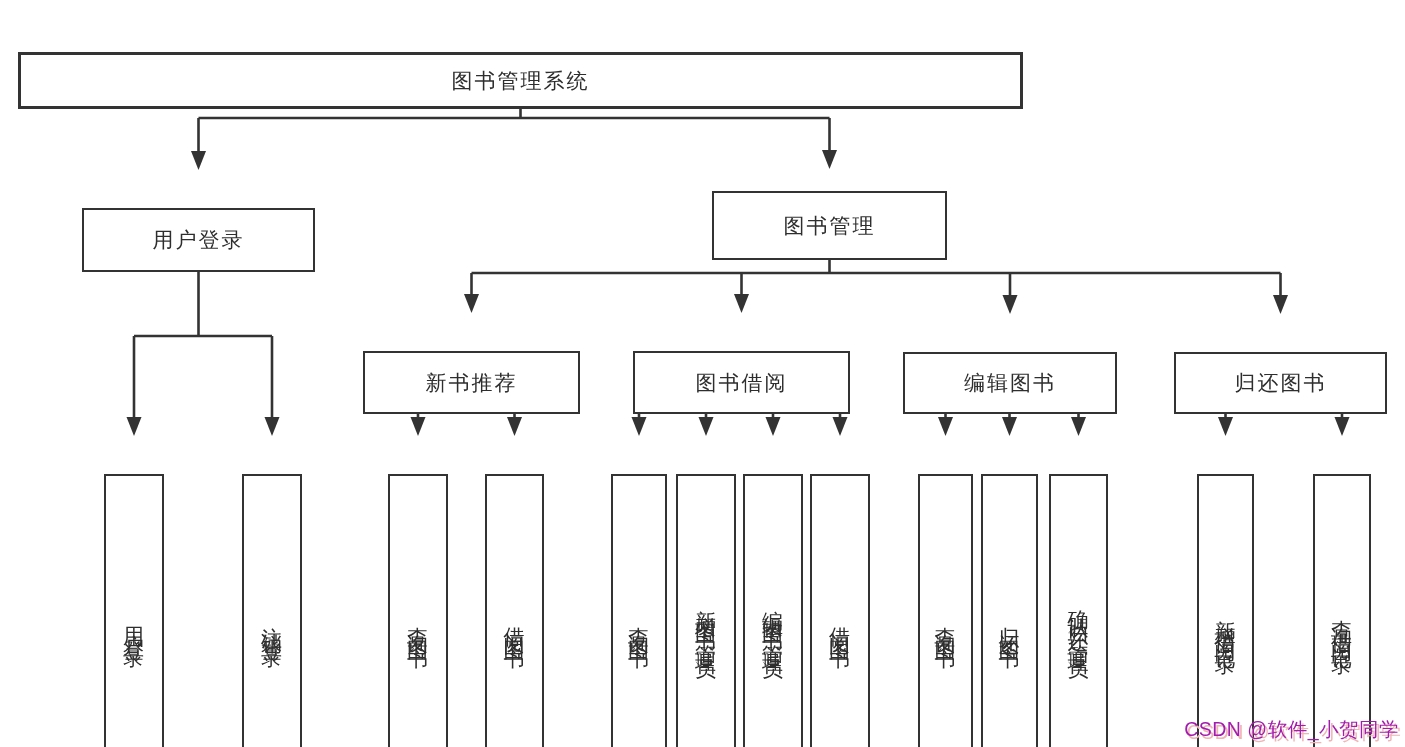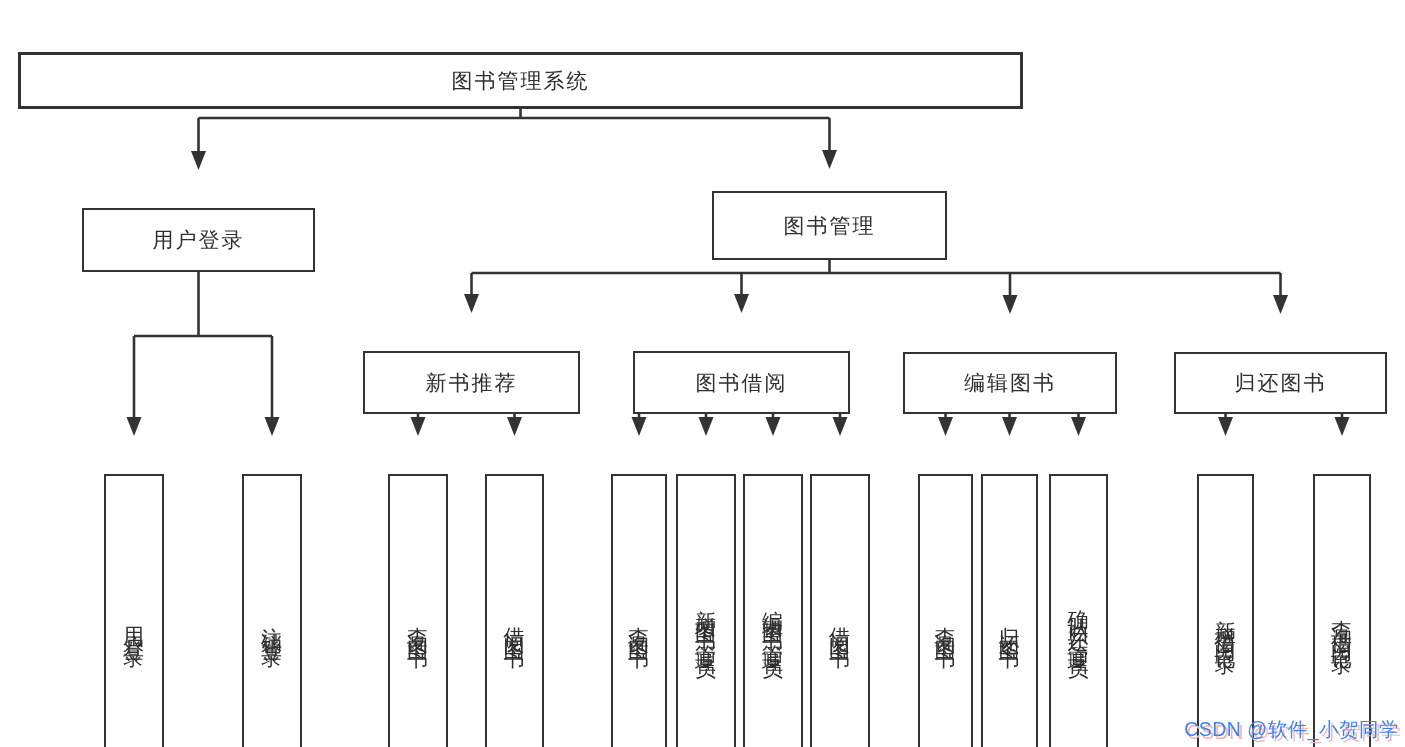--- a/index.html
+++ b/index.html
@@ -38,21 +38,21 @@
     letter-spacing:7px;
     white-space:normal;
     line-height:1;
   }
   #watermark{
     position:absolute;
     right:6px;
     bottom:4px;
     font-size:19.5px;
     letter-spacing:0.5px;
-    color:#3b82f6;
+    color:#a21caf;
     text-shadow:2.5px 2.5px 0 #f0b4b4;
     white-space:nowrap;
   }
 </style>
 </head>
 <body>
 
 <div id="canvas">
   <svg id="connectors" viewBox="0 0 1405 747" xmlns="http://www.w3.org/2000/svg">
       <path d="M 520.5 70 V 118" fill="none" stroke="#333333" stroke-width="2.6"></path>

